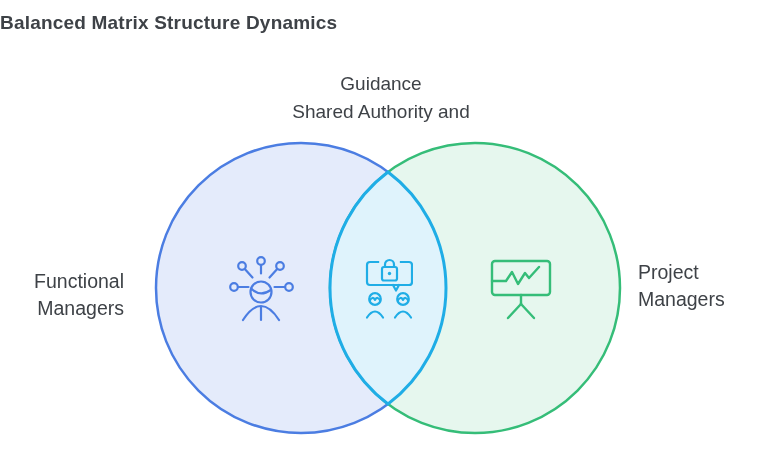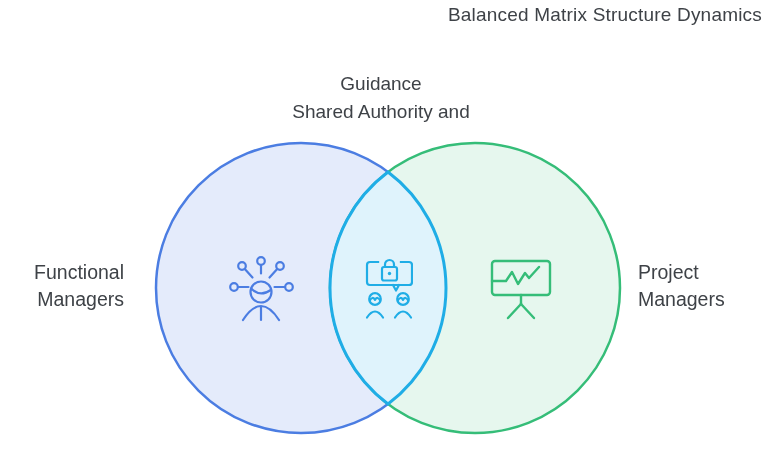--- a/index.html
+++ b/index.html
@@ -1,35 +1,35 @@
 <!DOCTYPE html>
 <html style="--left_stroke: #4b7de2; --left_fill: #e4ebfb; --right_stroke: #35bd78; --right_fill: #e6f7ee; --overlap_stroke: #1fade6; --overlap_fill: #dff3fc; --text: #3e4247;"><head>
 <meta charset="utf-8">
 <style>
   html,body{margin:0;padding:0;background:#fff;}
   .stage{
     position:relative;width:768px;height:450px;background:#fff;overflow:hidden;
     font-family:"Liberation Sans",sans-serif;color:var(--text,#3e4247);
   }
   .title{
-    position:absolute;top:1px;left:0;width:762px;text-align:right;
-    font-size:19px;line-height:28px;font-weight:400;letter-spacing:.2px;
+    position:absolute;top:9px;left:0;width:762px;text-align:left;
+    font-size:19px;line-height:28px;font-weight:700;letter-spacing:.2px;
   }
   .subtitle{
     position:absolute;top:70px;left:0;width:762px;text-align:center;
     font-size:19px;line-height:28px;font-weight:400;
   }
   .venn-svg{position:absolute;left:0;top:0;width:768px;height:450px;}
   .c-left{fill:var(--left_fill);stroke:var(--left_stroke);stroke-width:2.5;}
   .c-right{fill:var(--right_fill);stroke:var(--right_stroke);stroke-width:2.5;}
   .c-overlap{fill:var(--overlap_fill);stroke:var(--overlap_stroke);stroke-width:3;}
   .side-label{
     position:absolute;top:259px;font-size:19.5px;line-height:27px;font-weight:400;
   }
-  .side-label.left{left:0;width:124px;text-align:right;}
+  .side-label.left{left:0;width:124px;text-align:right;margin-top:9px;}
   .side-label.right{left:638px;width:140px;text-align:left;}
   .icon{position:absolute;}
   .icon-left{left:229px;top:254px;width:66px;height:68px;}
   .icon-center{left:365px;top:255px;width:48px;height:66px;}
   .icon-right{left:489px;top:258px;width:64px;height:64px;}
   .stroke-blue{stroke:var(--left_stroke);}
   .stroke-cyan{stroke:var(--overlap_stroke);}
   .stroke-green{stroke:var(--right_stroke);}
   .erase-line{stroke:var(--overlap_fill);}
   .dot-cyan{fill:var(--overlap_stroke);}

